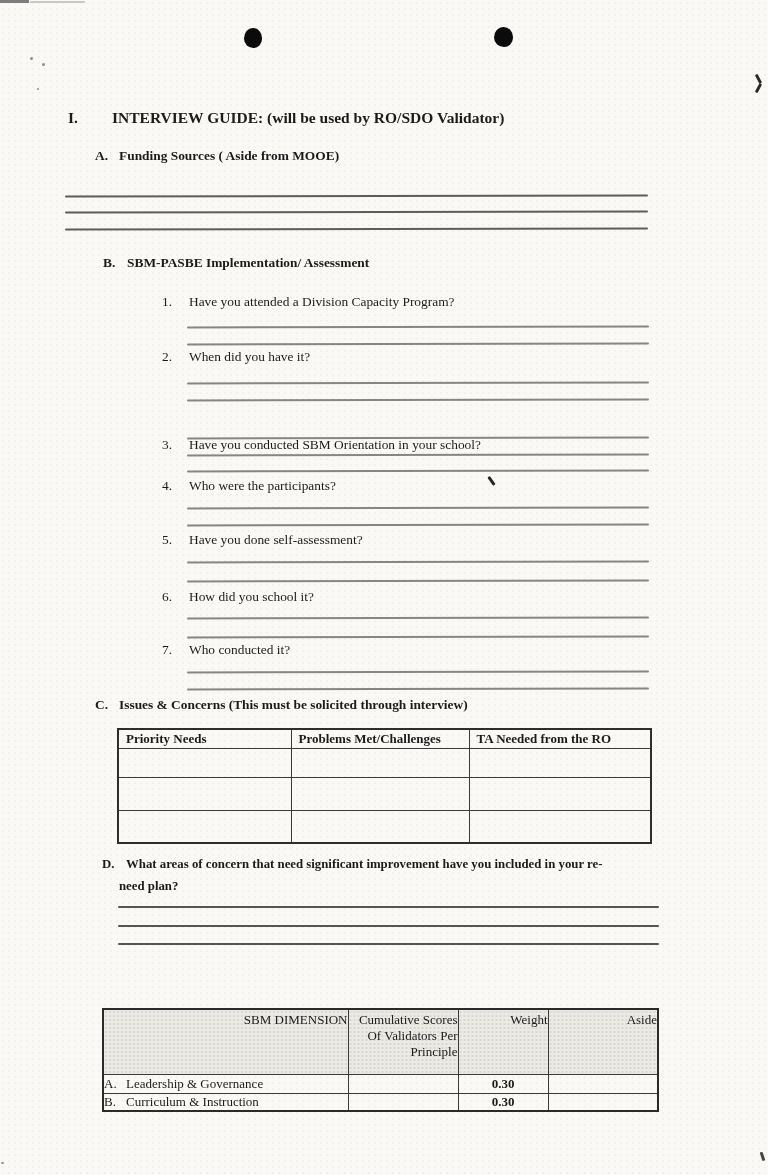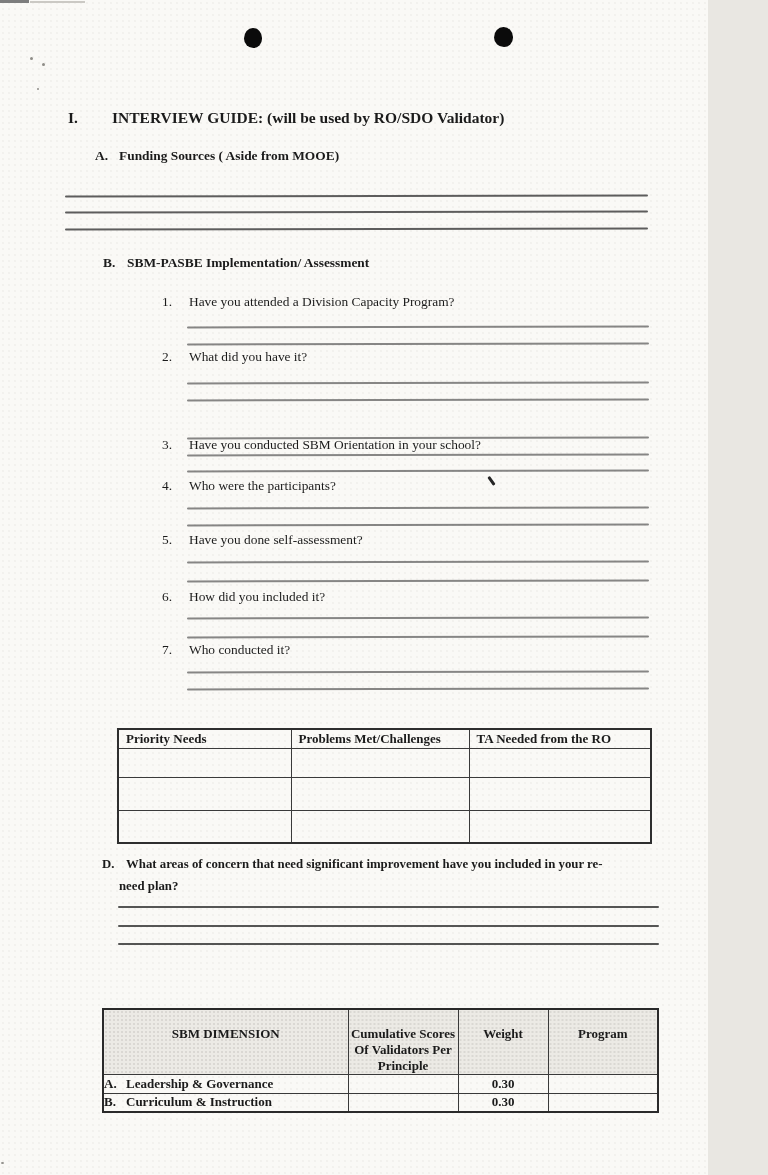--- a/index.html
+++ b/index.html
@@ -1,17 +1,17 @@
 <!DOCTYPE html>
 <html><head>
 <meta charset="utf-8">
 <style>
   html,body{margin:0;padding:0;background:#e9e7e2;}
   .page{
-    position:relative;width:708px;height:1175px;overflow:hidden;
+    position:relative;width:768px;height:1175px;overflow:hidden;
     background-color:#faf9f6;
     background-image:radial-gradient(rgba(110,104,92,0.05) 1px, transparent 1px);
     background-size:6px 6px;
     font-family:"Liberation Serif","DejaVu Serif",serif;
     color:#1b1b1b;
   }
   
   .smudge-a{position:absolute;left:0;top:0;width:29px;height:3px;background:#7d7d7d;}
   .smudge-b{position:absolute;left:30px;top:1px;width:55px;height:2px;background:#cbc9c4;}
   .punch{position:absolute;width:18px;height:20px;background:#0b0b0b;
@@ -37,25 +37,25 @@
   .rline{position:absolute;height:2px;background:#424242;opacity:.85;border-radius:1px;transform:rotate(-0.12deg);}
   .qline{position:absolute;left:187px;width:462px;height:2px;background:#555;opacity:.7;border-radius:1px;transform:rotate(-0.1deg);}
   .dl{position:absolute;left:118px;width:541px;height:2px;background:#3d3d3d;opacity:.88;border-radius:1px;}
   
   table{position:absolute;border-collapse:collapse;table-layout:fixed;}
   .ctable{left:117px;top:728px;width:533px;border:2px solid #2e2e2e;}
   .ctable th,.ctable td{border:1px solid #3a3a3a;padding:0;margin-left:12px;}
   .ctable th{font-size:13px;font-weight:bold;text-align:left;padding:1px 6px 1px 7px;vertical-align:middle;white-space:nowrap;}
   .iitable{left:102px;top:1008px;width:555px;border:2px solid #2a2a2a;font-size:13px;}
   .iitable th,.iitable td{border:1px solid #3a3a3a;padding:0;}
-  .iitable th{font-weight:bold;text-align:center;vertical-align:top;padding-top:16px;line-height:16px;
+  .iitable th{font-weight:normal;text-align:right;vertical-align:top;padding-top:2px;line-height:16px;
     background-color:#eceae5;
     background-image:radial-gradient(rgba(60,58,50,0.10) 1px, transparent 1px);
     background-size:4px 4px;}
-  .dimcell{font-weight:bold;text-align:left;padding-left:8px;white-space:nowrap;}
+  .dimcell{font-weight:normal;text-align:left;padding-left:8px;white-space:nowrap;}
   .dimletter{display:inline-block;width:22px;}
   .wt{text-align:center;font-weight:bold;}
 </style>
 </head>
 <body>
 
 <div class="page">
 
   <div class="smudge-a"></div>
   <div class="smudge-b"></div>
@@ -85,21 +85,21 @@
     <span class="hletter">B.</span><span>SBM-PASBE Implementation/ Assessment</span>
   </div>
 
   <div class="qrow" style="top:294px;">
     <span class="qnum">1.</span><span>Have you attended a Division Capacity Program?</span>
   </div>
   <div class="qline" style="top:326px;"></div>
   <div class="qline" style="top:343px;"></div>
 
   <div class="qrow" style="top:349px;">
-    <span class="qnum">2.</span><span>What did you have it?</span>
+    <span class="qnum">2.</span><span>When did you have it?</span>
   </div>
   <div class="qline" style="top:382px;"></div>
   <div class="qline" style="top:399px;"></div>
 
   <div class="qrow" style="top:405px;margin-top:32px;">
     <span class="qnum">3.</span><span>Have you conducted SBM Orientation in your school?</span>
   </div>
   <div class="qline" style="top:437px;"></div>
   <div class="qline" style="top:454px;"></div>
   <div class="qline" style="top:470px;"></div>
@@ -110,31 +110,34 @@
   <div class="qline" style="top:507px;"></div>
   <div class="qline" style="top:524px;"></div>
 
   <div class="qrow" style="top:532px;">
     <span class="qnum">5.</span><span>Have you done self-assessment?</span>
   </div>
   <div class="qline" style="top:561px;"></div>
   <div class="qline" style="top:580px;"></div>
 
   <div class="qrow" style="top:589px;">
-    <span class="qnum">6.</span><span>How did you included it?</span>
+    <span class="qnum">6.</span><span>How did you school it?</span>
   </div>
   <div class="qline" style="top:617px;"></div>
   <div class="qline" style="top:636px;"></div>
 
   <div class="qrow" style="top:642px;">
     <span class="qnum">7.</span><span>Who conducted it?</span>
   </div>
   <div class="qline" style="top:671px;"></div>
   <div class="qline" style="top:688px;"></div>
 
+  <div class="hrow" style="top:697px;">
+    <span class="hletter">C.</span><span>Issues &amp; Concerns (This must be solicited through interview)</span>
+  </div>
 
   <table class="ctable">
     <colgroup>
         <col style="width:173px">
         <col style="width:178px">
         <col style="width:182px">
       </colgroup>
     <thead>
       <tr style="height:16px;">
         <th>Priority Needs</th>
@@ -175,21 +178,21 @@
         <col style="width:245px">
         <col style="width:110px">
         <col style="width:90px">
         <col style="width:110px">
       </colgroup>
     <thead>
       <tr style="height:65px;">
         <th>SBM DIMENSION</th>
         <th>Cumulative Scores Of Validators Per Principle</th>
         <th>Weight</th>
-        <th>Program</th>
+        <th>Aside</th>
       </tr>
     </thead>
     <tbody>
       <tr style="height:19px;">
         <td class="dimcell">
           <span class="dimletter">A.</span><span>Leadership &amp; Governance</span>
         </td>
         <td></td>
         <td class="wt">0.30</td>
         <td></td>

